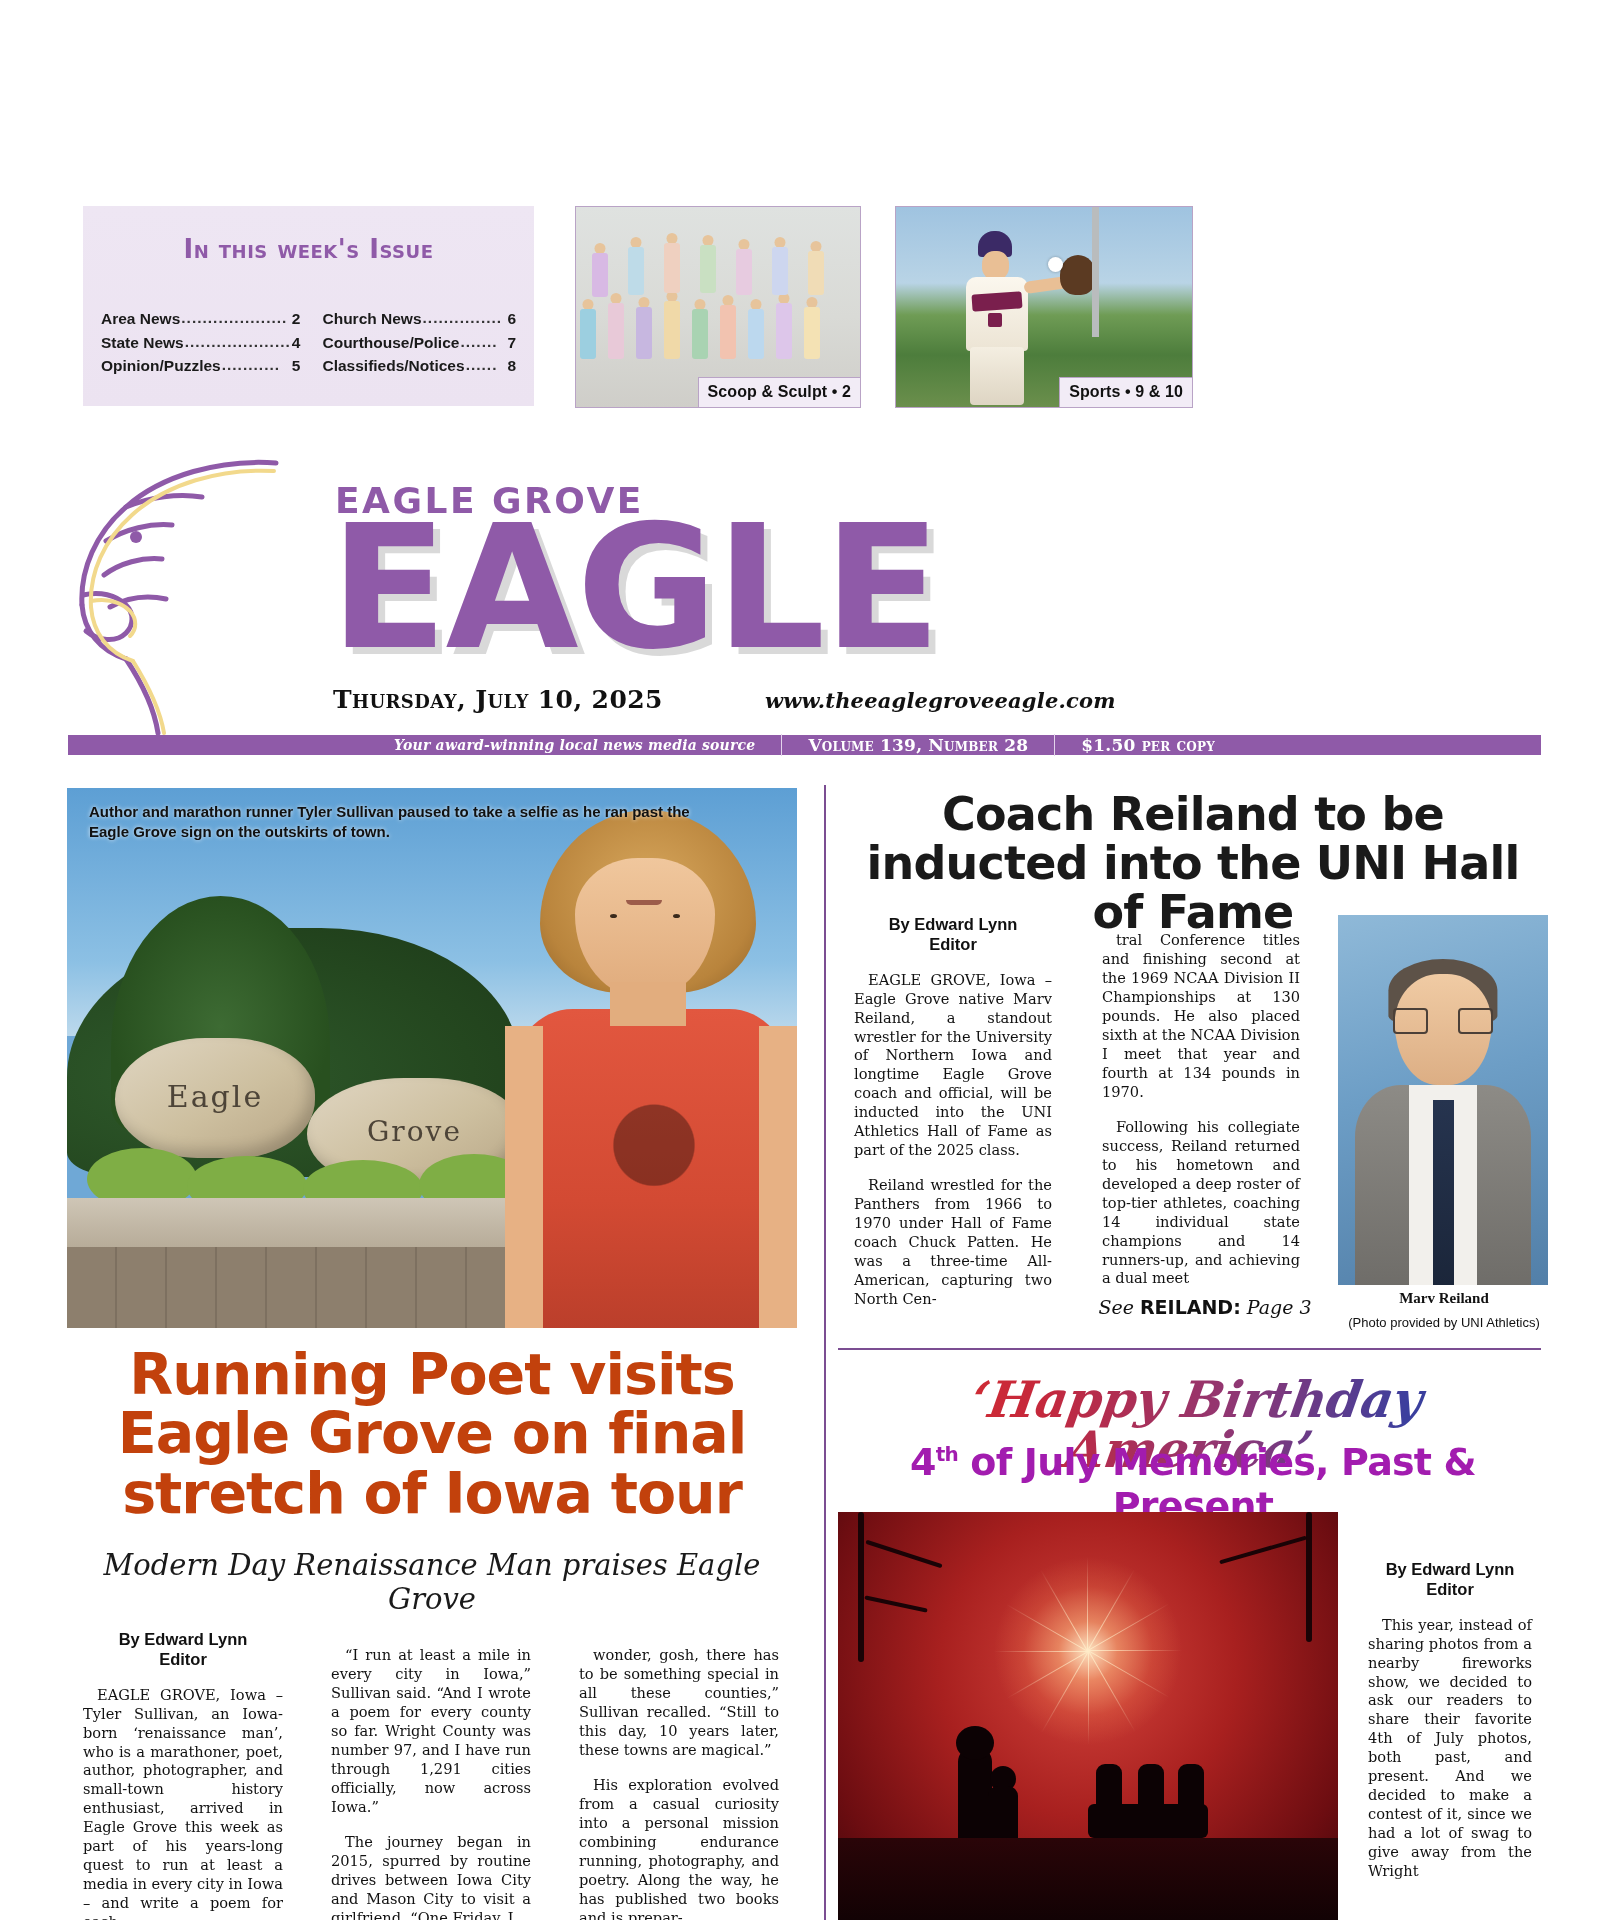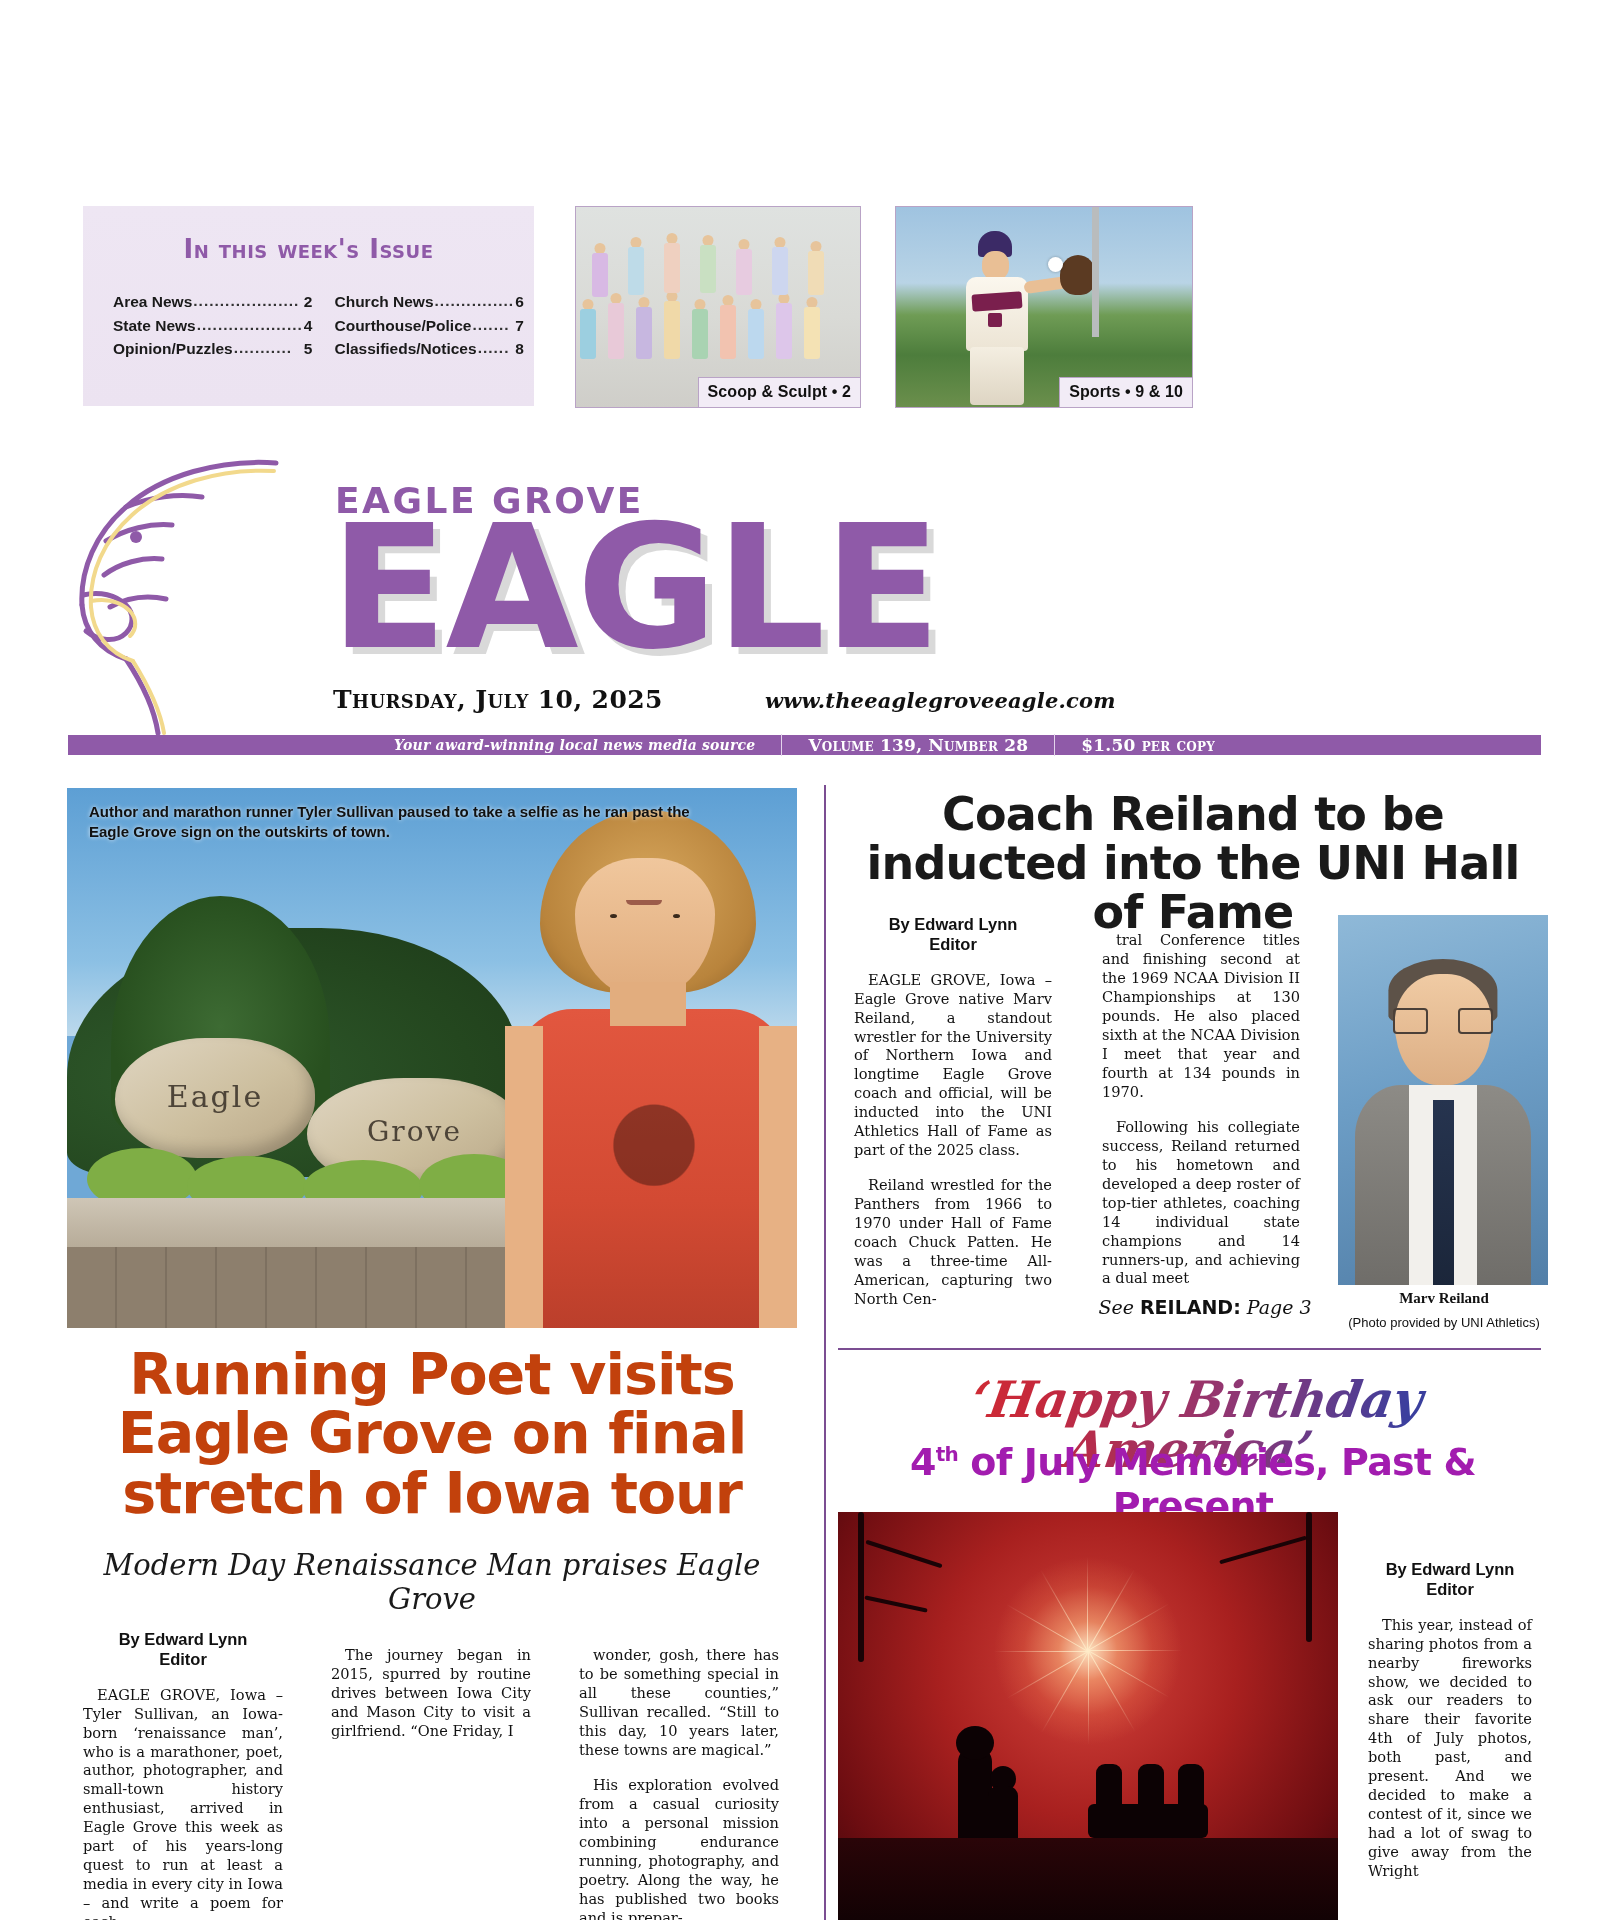--- a/index.html
+++ b/index.html
@@ -16,21 +16,21 @@
     background:linear-gradient(180deg,#eee6f3 0%,#ece3f1 100%);
   }
   #index-title{
     text-align:center;margin-top:28px;
     font-family:"DejaVu Sans",sans-serif;
     font-weight:bold;color:#8f5aa8;
     font-size:26px;letter-spacing:.5px;
     font-variant:small-caps;
   }
   #index-cols{
-    display:flex;margin-top:26px;padding:0 30px;gap:22px;
+    display:flex;margin-top:43px;padding:0 18px;gap:22px;
   }
   .index-col{flex:1;}
   .index-row{
     display:flex;align-items:baseline;
     font-size:15.5px;font-weight:bold;color:#1a1a1a;
     line-height:1.52;white-space:nowrap;
   }
   .index-row .lbl{flex:0 0 auto;}
   .index-row .dots{
     flex:1 1 auto;overflow:hidden;margin:0 1px;
@@ -469,20 +469,21 @@
     <div class="byline">
       <div>By Edward Lynn</div>
       <div>Editor</div>
     </div>
     <div class="bodytext">
       <p class="first">EAGLE GROVE, Iowa – Tyler Sullivan, an Iowa-born ‘renaissance man’, who is a marathoner, poet, author, photographer, and small-town history enthusiast, arrived in Eagle Grove this week as part of his years-long quest to run at least a media in every city in Iowa – and write a poem for each</p>
     </div>
   </div>
   <div class="lcol">
     <div class="bodytext">
+      <p>“I run at least a mile in every city in Iowa,” Sullivan said. “And I wrote a poem for every county so far. Wright County was number 97, and I have run through 1,291 cities officially, now across Iowa.”</p>
       <p>The journey began in 2015, spurred by routine drives between Iowa City and Mason City to visit a girlfriend. “One Friday, I</p>
     </div>
   </div>
   <div class="lcol">
     <div class="bodytext">
       <p>wonder, gosh, there has to be something special in all these counties,” Sullivan recalled. “Still to this day, 10 years later, these towns are magical.”</p>
       <p>His exploration evolved from a casual curiosity into a personal mission combining endurance running, photography, and poetry. Along the way, he has published two books and is prepar-</p>
     </div>
   </div>
 </div>

